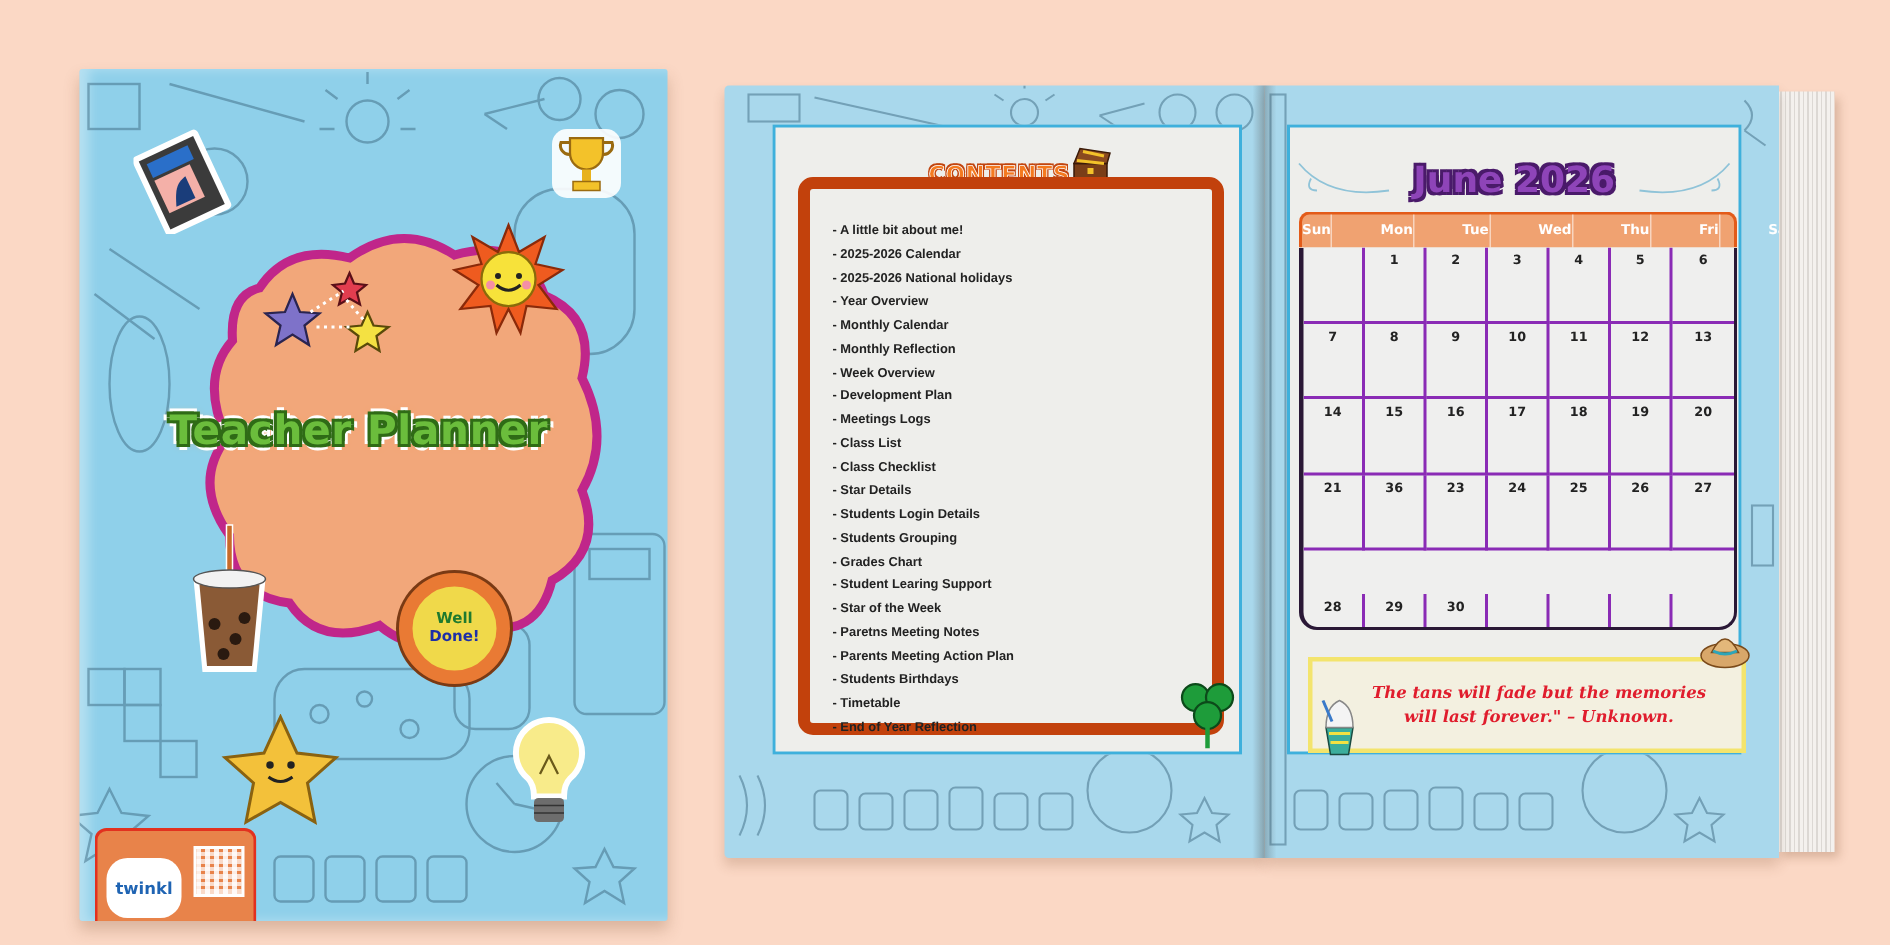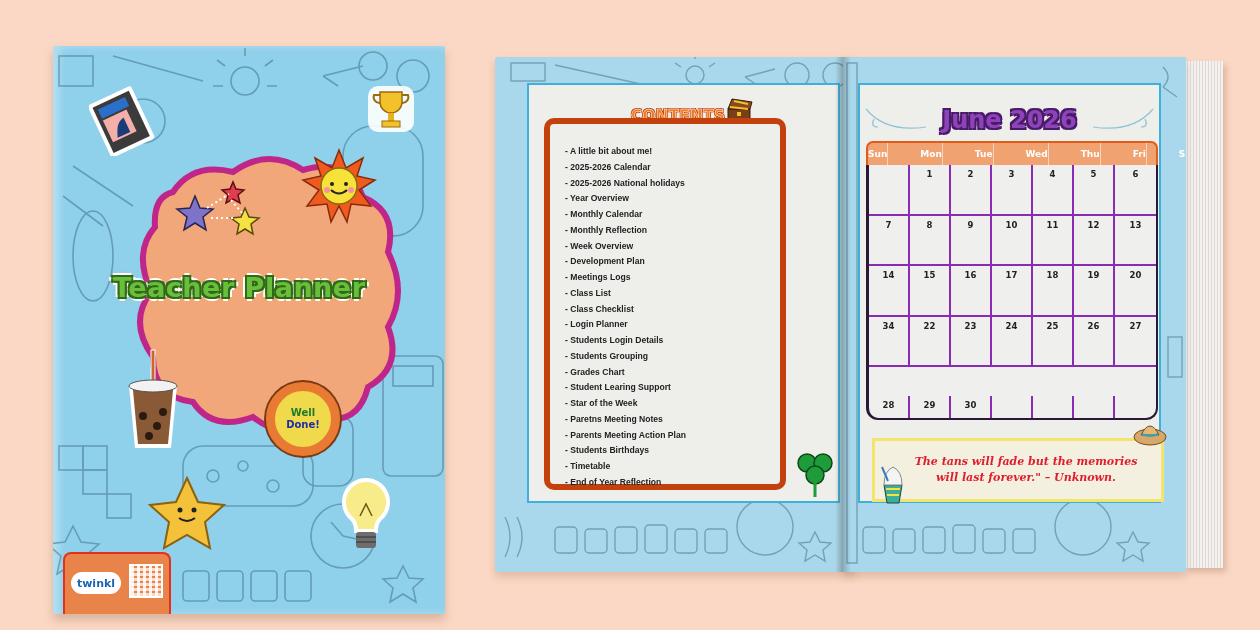--- a/index.html
+++ b/index.html
@@ -36,21 +36,21 @@
     display: flex; flex-direction: column; align-items: center; justify-content: center;
     font-weight: bold; font-size: 10px; line-height: 12px;
   }
   .well-done .w1 { color: #1f7a2e; text-align: right; }
   .well-done .w2 { color: #1d2fa8; }
   .twinkl-badge {
     position: absolute; left: 10px; top: 506px; width: 108px; height: 62px;
     background: #e8834a; border: 2px solid #e2311f; border-bottom: none; border-radius: 8px 8px 0 0;
   }
   .twinkl-logo {
-    position: absolute; left: 6px; top: 18px; width: 50px; height: 22px; border-radius: 14px;
+    position: absolute; left: 6px; top: 18px; width: 50px; height: 40px; border-radius: 14px;
     background: #fff; color: #1f64b3; font-weight: bold; font-size: 11px;
     display: flex; align-items: center; justify-content: center;
   }
   .qr {
     position: absolute; left: 64px; top: 10px; width: 34px; height: 34px;
     background:
       repeating-linear-gradient(90deg, rgba(255,255,255,.85) 0 3px, transparent 3px 6px),
       repeating-linear-gradient(0deg, rgba(255,255,255,.7) 0 3px, transparent 3px 5px);
     border: 2px solid #fff;
   }
@@ -61,21 +61,21 @@
   }
   .book-pages-edge {
     position: absolute; right: 0; top: 4px; width: 38px; height: 507px;
     background: repeating-linear-gradient(90deg, #f4f1ee 0 2px, #dcd8d4 2px 3px);
     box-shadow: 3px 4px 6px rgba(120,70,40,0.25);
   }
   .page {
     position: absolute; top: 0; height: 515px; background: #a9d8ec; overflow: hidden;
     box-shadow: 0 5px 8px rgba(120,70,40,0.2);
   }
-  .page.left { left: 12px; width: 360px; border-radius: 3px 0 0 3px; }
+  .page.left { left: 0; width: 360px; border-radius: 3px 0 0 3px; }
   .page.right { left: 360px; width: 343px; }
   .spine {
     position: absolute; left: 352px; top: 0; width: 16px; height: 515px;
     background: linear-gradient(90deg, rgba(0,0,0,0) 0%, rgba(60,60,60,.28) 50%, rgba(0,0,0,0) 100%);
   }
   .inner-sheet {
     position: absolute; background: #eeeeeb; border: 2px solid #3eb0dc;
   }
   .page.left .inner-sheet { left: 32px; top: 26px; width: 313px; height: 420px; }
   .page.right .inner-sheet { left: 15px; top: 26px; width: 303px; height: 420px; }
@@ -84,22 +84,22 @@
   .contents-title {
     position: absolute; left: 102px; top: 22px; font-weight: bold; font-size: 15px;
     color: #f47a20; letter-spacing: .5px;
     text-shadow: -1px -1px 0 #c2450f, 1px -1px 0 #c2450f, -1px 1px 0 #c2450f, 1px 1px 0 #c2450f;
     -webkit-text-stroke: 0.5px #fff;
   }
   .chest {
     position: absolute; left: 196px; top: 12px; width: 28px; height: 26px;
   }
   .contents-box {
-    position: absolute; left: 15px; top: 33px; width: 242px; height: 372px;
-    border: 6px solid #c2410c; border-radius: 10px;
+    position: absolute; left: 15px; top: 33px; width: 284px; height: 372px;
+    border: 8px solid #c2410c; border-radius: 10px;
   }
   .contents-list { position: absolute; left: 15px; top: 20px; list-style: none; }
   .contents-list li {
     font-family: "Liberation Sans", sans-serif; font-weight: bold; font-size: 8.6px; color: #222;
     height: 15.75px; line-height: 15.75px; white-space: nowrap;
   }
   .clover { position: absolute; left: 245px; top: 325px; width: 40px; height: 48px; }
 
   
   .month-title {
@@ -304,21 +304,21 @@
           <li>- 2025-2026 Calendar</li>
           <li>- 2025-2026 National holidays</li>
           <li>- Year Overview</li>
           <li>- Monthly Calendar</li>
           <li>- Monthly Reflection</li>
           <li>- Week Overview</li>
           <li>- Development Plan</li>
           <li>- Meetings Logs</li>
           <li>- Class List</li>
           <li>- Class Checklist</li>
-          <li>- Login Planner</li>
+          <li>- Star Details</li>
           <li>- Students Login Details</li>
           <li>- Students Grouping</li>
           <li>- Grades Chart</li>
           <li>- Student Learing Support</li>
           <li>- Star of the Week</li>
           <li>- Paretns Meeting Notes</li>
           <li>- Parents Meeting Action Plan</li>
           <li>- Students Birthdays</li>
           <li>- Timetable</li>
           <li>- End of Year Reflection</li>
@@ -383,22 +383,22 @@
           <div>11</div>
           <div>12</div>
           <div>13</div>
           <div>14</div>
           <div>15</div>
           <div>16</div>
           <div>17</div>
           <div>18</div>
           <div>19</div>
           <div>20</div>
-          <div>34</div>
-          <div>22</div>
+          <div>21</div>
+          <div>36</div>
           <div>23</div>
           <div>24</div>
           <div>25</div>
           <div>26</div>
           <div>27</div>
           <div>28</div>
           <div>29</div>
           <div>30</div>
           <div></div>
           <div></div>

